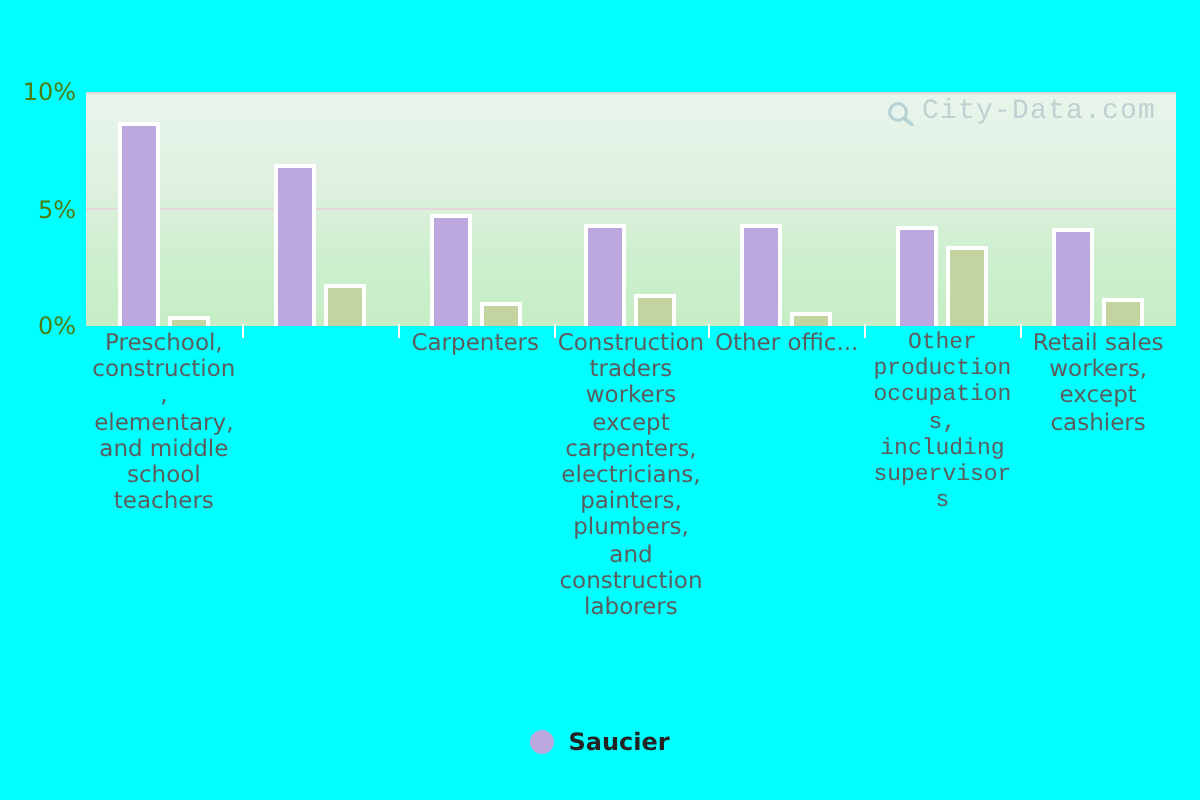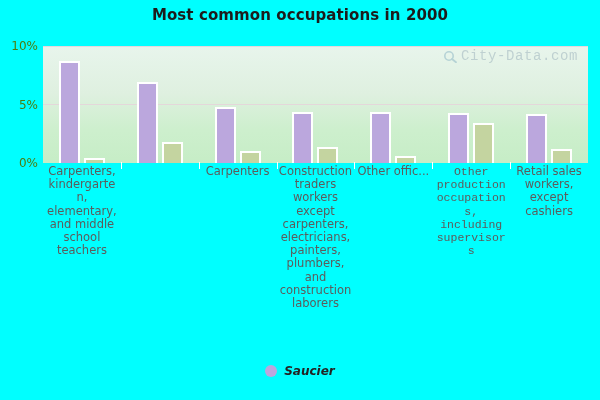--- a/index.html
+++ b/index.html
@@ -135,39 +135,37 @@
     width: 600px;
     display: flex;
     justify-content: center;
     align-items: center;
     gap: 26px;
   }
   .legend-entry {
     display: flex;
     align-items: center;
     gap: 7px;
-    font-style: italic;
   }
   .legend-swatch {
     width: 12px;
     height: 12px;
     border-radius: 50%;
   }
   .legend-label {
     font-size: 12px;
     font-weight: bold;
     color: #232323;
   }
 </style>
 </head>
 <body>
 
 <div id="chart-root">
 
-  <div id="chart-title">Most common occupations in 2000</div>
 
   <div id="y-axis">
       <div class="ytick" style="top: 117px;">0%</div>
       <div class="ytick" style="top: 58.5px;">5%</div>
       <div class="ytick" style="top: 0px;">10%</div>
     </div>
 
   <div id="plot-area">
     <div class="gridline" id="gridline-10"></div>
     <div class="gridline" id="gridline-5"></div>
@@ -206,21 +204,21 @@
           <div class="bar series-b" style="background: rgb(196, 212, 160); left: 40.9286px; width: 21px; height: 39.78px;"></div>
         </div>
         <div class="bar-group" style="left: 467.143px; width: 77.8571px;">
           <div class="bar series-a" style="background: rgb(187, 167, 221); left: 15.9286px; width: 21px; height: 49.14px;"></div>
           <div class="bar series-b" style="background: rgb(196, 212, 160); left: 40.9286px; width: 21px; height: 14.04px;"></div>
         </div>
       </div>
   </div>
 
   <div id="x-axis">
-      <div class="x-cat" style="left: 2px; width: 73.8571px;">Carpenters, kindergarten, elementary, and middle school teachers</div>
+      <div class="x-cat" style="left: 2px; width: 73.8571px;">Preschool, construction, elementary, and middle school teachers</div>
       <div class="x-sep" style="left: 77.8571px;"></div>
       <div class="x-cat" style="left: 157.714px; width: 73.8571px;">Carpenters</div>
       <div class="x-sep" style="left: 155.714px;"></div>
       <div class="x-cat" style="left: 235.571px; width: 73.8571px;">Construction traders workers except carpenters, electricians, painters, plumbers, and construction laborers</div>
       <div class="x-sep" style="left: 233.571px;"></div>
       <div class="x-cat" style="left: 313.429px; width: 73.8571px;">Other offic...</div>
       <div class="x-sep" style="left: 311.429px;"></div>
       <div class="x-cat" style="left: 391.286px; width: 73.8571px; font-family: Liberation Mono, monospace;">Other production occupations, including supervisors</div>
       <div class="x-sep" style="left: 389.286px;"></div>
       <div class="x-cat" style="left: 469.143px; width: 73.8571px;">Retail sales workers, except cashiers</div>

